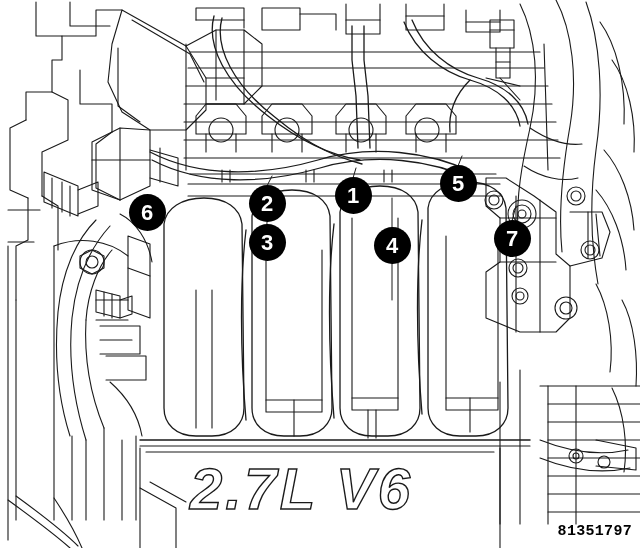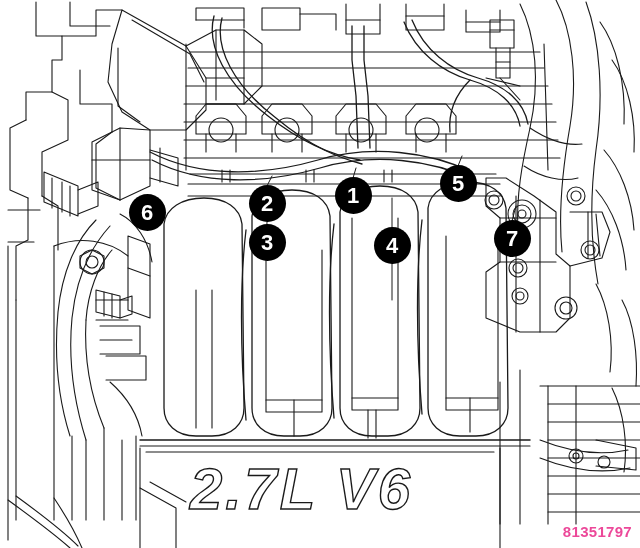--- a/index.html
+++ b/index.html
@@ -35,24 +35,24 @@
     font-weight: bold;
     line-height: 37px;
     text-align: center;
     letter-spacing: 0px;
     user-select: none;
   }
   #part-number {
     position: absolute;
     right: 8px;
     bottom: 8px;
-    font-family: Liberation Sans, sans-serif;
+    font-family: Liberation Mono, monospace;
     font-size: 15px;
     font-weight: bold;
-    color: #ec4899;
+    color: #000000;
     letter-spacing: 0.3px;
   }
   #badge-text {
     position: absolute;
     left: 186px;
     top: 459px;
     width: 300px;
     height: 62px;
   }
   .badge-svg-text {

